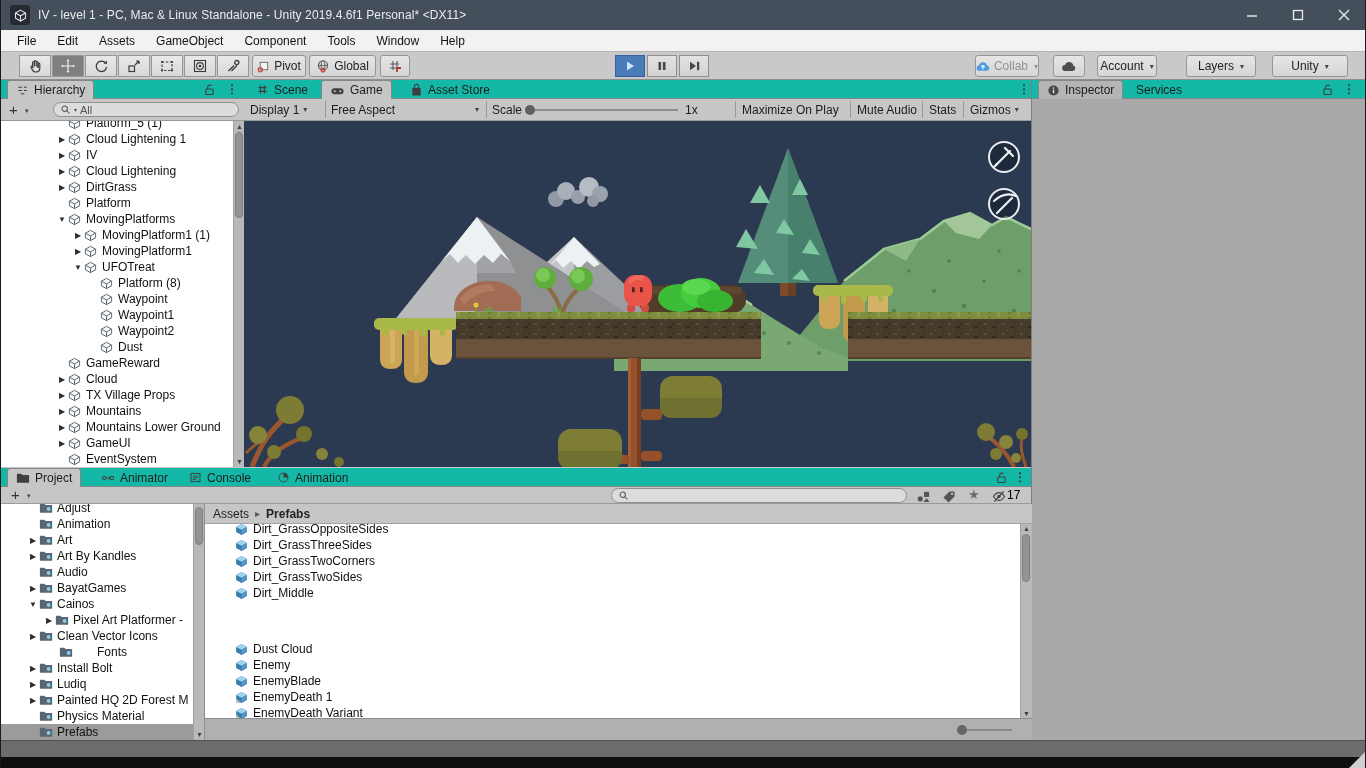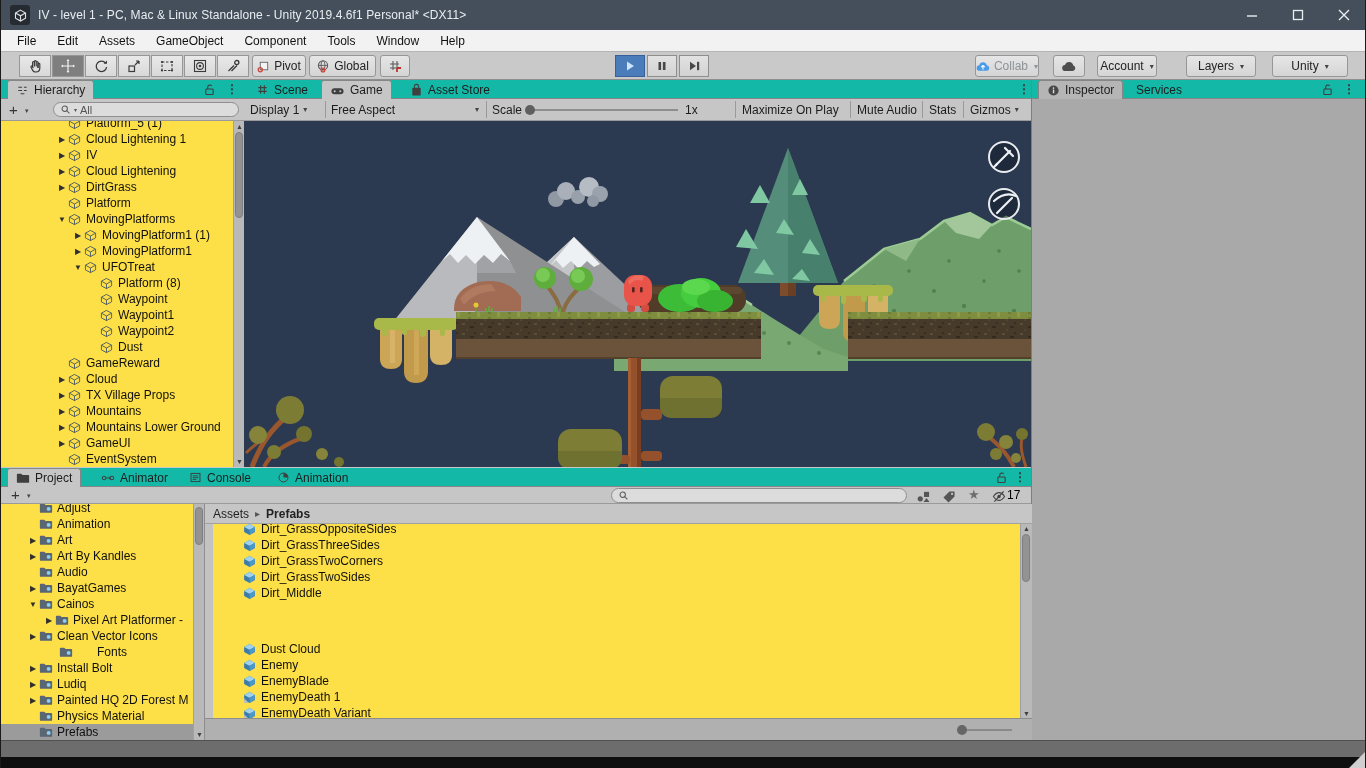--- a/index.html
+++ b/index.html
@@ -34,21 +34,21 @@
   .tab.active { background:#c6c6c6; border:1px solid #868686; border-bottom:none; border-radius:3px 3px 0 0; }
   .lockico, .kebab { position:absolute; top:2px; color:#333; }
   .kebab { font-size:12px; font-weight:bold; }
   .ptoolbar { position:absolute; height:22px; background:#c6c6c6; border-bottom:1px solid #9a9a9a; }
   .plus { font-size:15px; color:#333; }
   .plusdrop { font-size:7px; color:#444; margin-left:2px; }
   .searchpill { position:absolute; height:15px; background:#dcdcdc; border:1px solid #8f8f8f; border-radius:8px; display:flex; align-items:center; padding:0 6px; gap:3px; }
   .searchpill .ph { font-size:11px; color:#555; }
 
   
-  .treewrap { position:absolute; overflow:hidden; background:#fde047; }
+  .treewrap { position:absolute; overflow:hidden; background:#ffffff; }
   .trow { height:16px; display:flex; align-items:center; white-space:nowrap; overflow:hidden; font-size:12px; color:#101010; }
   .trow.selected { background:#9b9b9b; }
   .arrow { display:inline-block; width:12px; font-size:8px; color:#2f2f2f; text-align:center; flex:none; }
   .ticon { display:inline-flex; width:16px; flex:none; align-items:center; }
   .tlabel { padding-left:2px; }
 
   
   .vtrack { position:absolute; width:11px; background:#b9b9b9; border-left:1px solid #a0a0a0; }
   .vthumb { position:absolute; left:1px; width:8px; background:#939393; border:1px solid #7f7f7f; border-radius:4px; }
   .sarrow { position:absolute; left:0; width:11px; text-align:center; font-size:7px; color:#3f3f3f; }
@@ -1058,21 +1058,21 @@
     <div class="vthumb" style="top:3px;height:38px"></div>
     <span class="sarrow" style="bottom:2px">▼</span>
   </div>
 
   <div class="abs" style="left:203px;top:504px;width:827px;height:236px;background:#c3c3c3;border-left:1px solid #8e8e8e">
     <div class="abs" style="left:0;top:0;width:827px;height:20px;background:#c6c6c6;border-bottom:1px solid #a2a2a2;display:flex;align-items:center;padding-left:8px;font-size:12px;color:#222">
       <span>Assets</span>
       <span style="margin:0 6px;color:#555;font-size:10px">▸</span>
       <b>Prefabs</b>
     </div>
-    <div class="treewrap" style="left:8px;top:20px;width:815px;height:194px">
+    <div class="treewrap" style="left:0;top:20px;width:815px;height:194px">
       <div id="asset-list" style="margin-top:-3px">
           <div class="trow" style="padding-left: 18px;">
             <span class="arrow"></span>
             <span class="ticon">
               <svg width="13" height="13" viewBox="0 0 14 14">
                 <path d="M7 1 12.8 4.2V9.8L7 13 1.2 9.8V4.2Z" fill="#3a7cab"></path>
                 <path d="M7 1 12.8 4.2 7 7.4 1.2 4.2Z" fill="#9fd3ee"></path>
                 <path d="M7 7.4 12.8 4.2V9.8L7 13Z" fill="#4f98c6"></path>
               </svg>
             </span>

